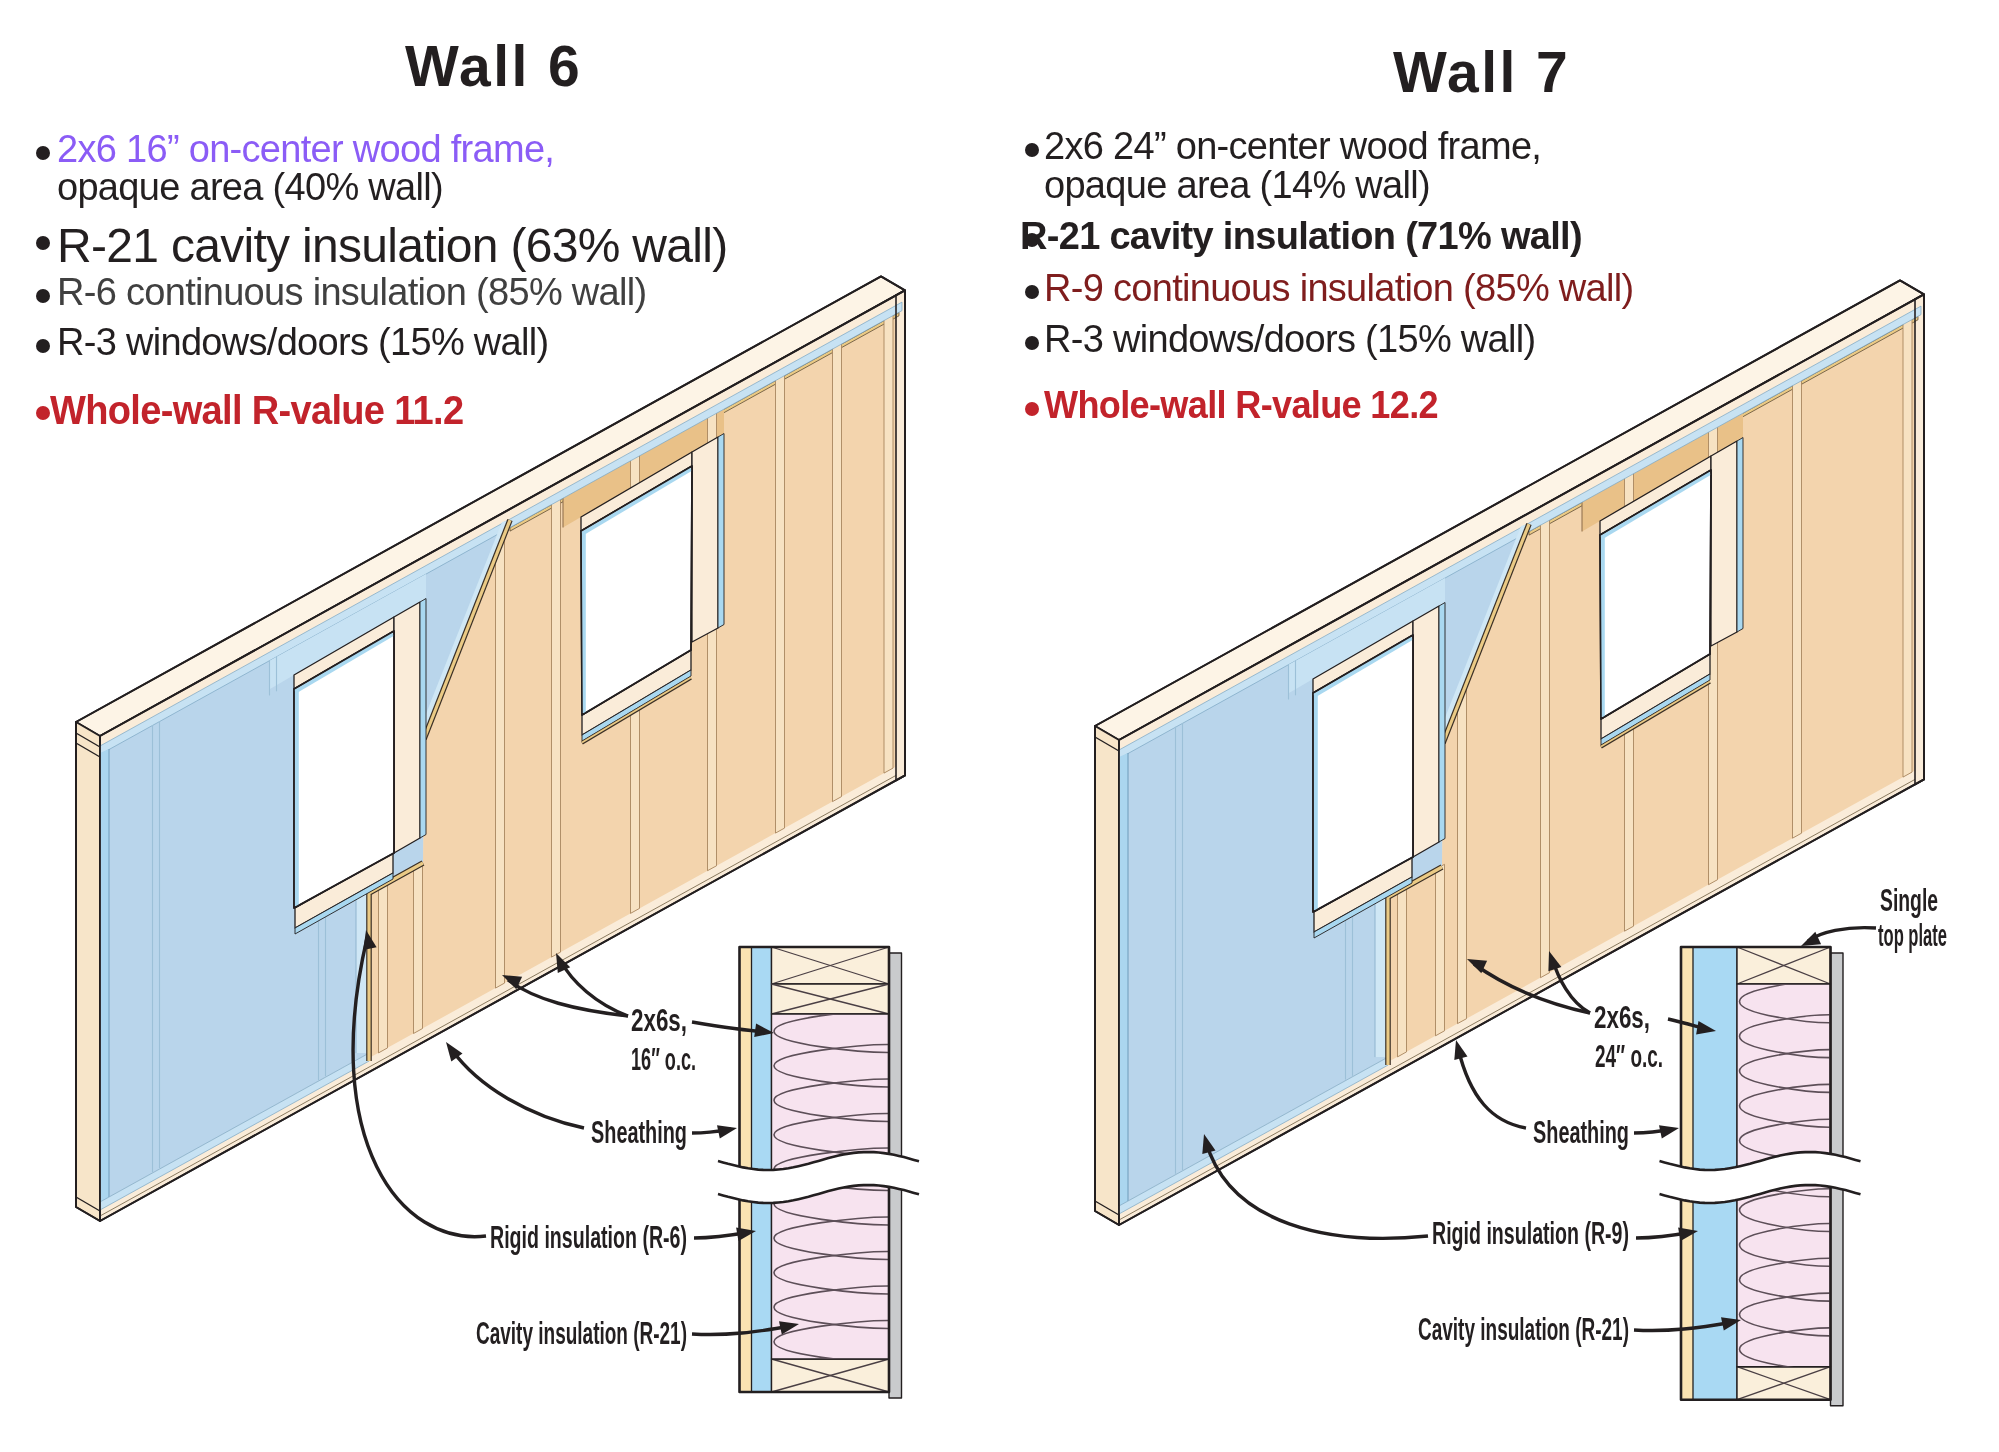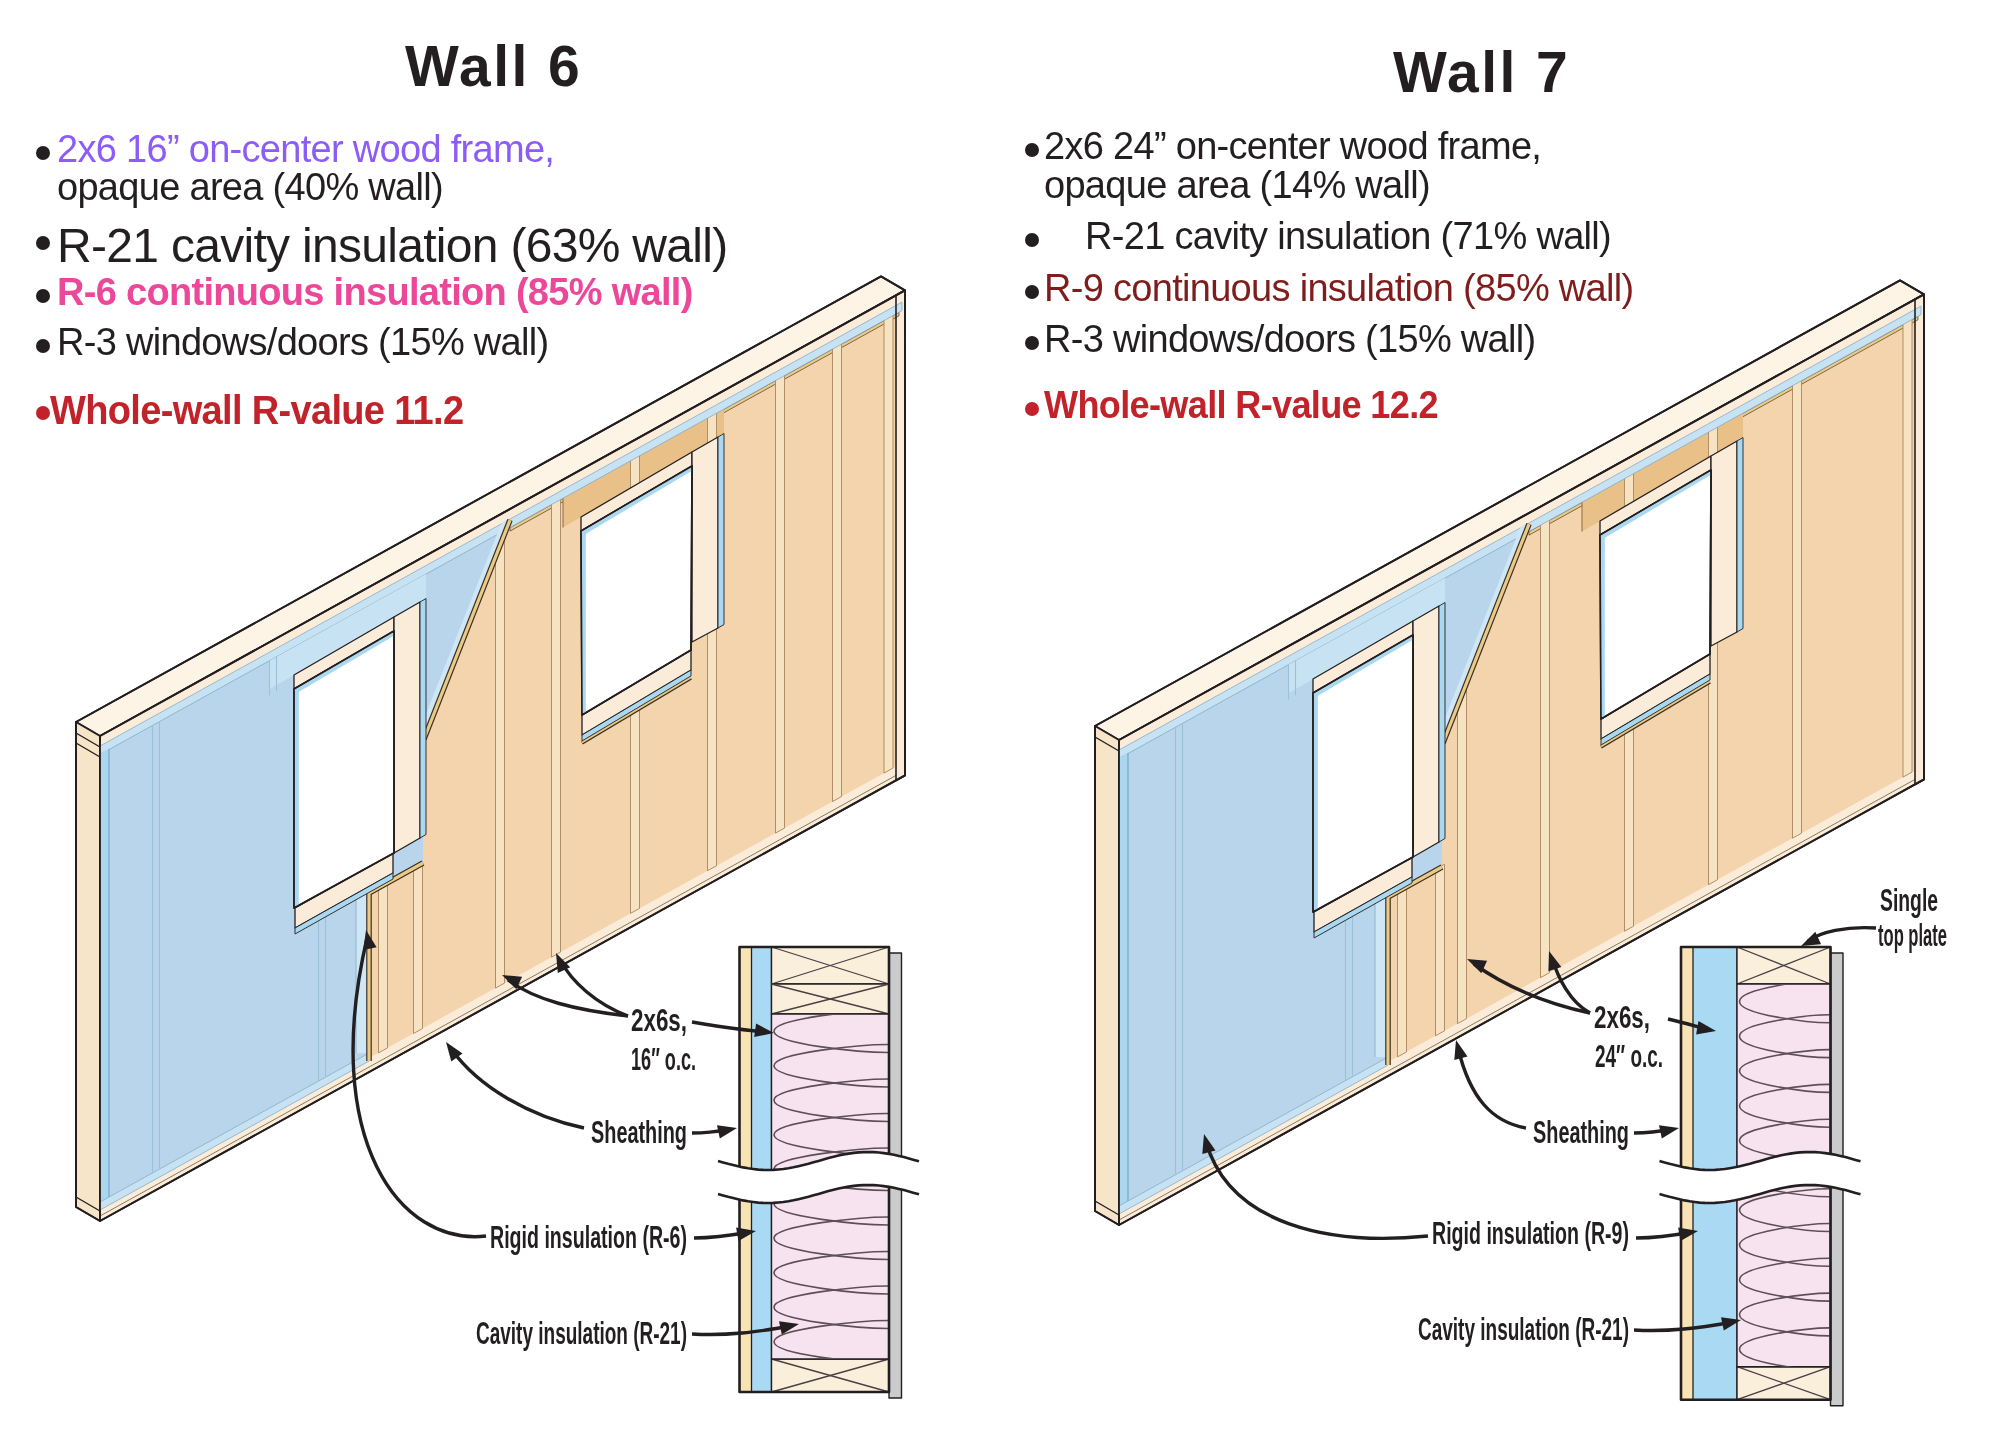--- a/index.html
+++ b/index.html
@@ -258,27 +258,27 @@
       <polygon points="1801.0,946.0 1815.3,931.8 1821.1,944.2" fill="#231f20"></polygon>
 </svg></div>
 <div class="ttl" style="left:405px;top:33px">Wall 6</div>
 <div class="ttl" style="left:1393px;top:39px">Wall 7</div>
 <div style="position:absolute;left:35.5px;top:146px;width:14px;height:14px;border-radius:50%;background:#231f20"></div>
 <div style="position:absolute;left:57px;top:128px;font-size:38px;font-weight:normal;color:#8b5cf6;white-space:nowrap;letter-spacing:-0.7px">2x6 16” on-center wood frame,</div>
 <div style="position:absolute;left:57px;top:166px;font-size:38px;font-weight:normal;color:#231f20;white-space:nowrap;letter-spacing:-0.7px">opaque area (40% wall)</div>
 <div style="position:absolute;left:35.5px;top:236px;width:14px;height:14px;border-radius:50%;background:#231f20"></div>
 <div style="position:absolute;left:57px;top:218px;font-size:48px;font-weight:normal;color:#231f20;white-space:nowrap;letter-spacing:-0.7px">R-21 cavity insulation (63% wall)</div>
 <div style="position:absolute;left:35.5px;top:289px;width:14px;height:14px;border-radius:50%;background:#231f20"></div>
-<div style="position:absolute;left:57px;top:271px;font-size:38px;font-weight:bold;color:#ec4899;white-space:nowrap;letter-spacing:-0.7px">R-6 continuous insulation (85% wall)</div>
+<div style="position:absolute;left:57px;top:271px;font-size:38px;font-weight:normal;color:#404040;white-space:nowrap;letter-spacing:-0.7px">R-6 continuous insulation (85% wall)</div>
 <div style="position:absolute;left:35.5px;top:339px;width:14px;height:14px;border-radius:50%;background:#231f20"></div>
 <div style="position:absolute;left:57px;top:321px;font-size:38px;font-weight:normal;color:#231f20;white-space:nowrap;letter-spacing:-0.7px">R-3 windows/doors (15% wall)</div>
 <div style="position:absolute;left:35.5px;top:406px;width:14px;height:14px;border-radius:50%;background:#c2232b"></div>
 <div style="position:absolute;left:50px;top:388px;font-size:40px;font-weight:bold;color:#c2232b;white-space:nowrap;letter-spacing:-0.7px"><span style="display:inline-block;transform:scaleX(0.95);transform-origin:0 0;white-space:nowrap">Whole-wall R-value 11.2</span></div>
 <div style="position:absolute;left:1024.5px;top:143px;width:14px;height:14px;border-radius:50%;background:#231f20"></div>
 <div style="position:absolute;left:1044px;top:125px;font-size:38px;font-weight:normal;color:#231f20;white-space:nowrap;letter-spacing:-0.7px">2x6 24” on-center wood frame,</div>
 <div style="position:absolute;left:1044px;top:163.5px;font-size:38px;font-weight:normal;color:#231f20;white-space:nowrap;letter-spacing:-0.7px">opaque area (14% wall)</div>
 <div style="position:absolute;left:1024.5px;top:232.5px;width:14px;height:14px;border-radius:50%;background:#231f20"></div>
-<div style="position:absolute;left:1085px;top:214.5px;font-size:38px;font-weight:normal;color:#231f20;white-space:nowrap;letter-spacing:-0.7px">R-21 cavity insulation (71% wall)</div>
+<div style="position:absolute;left:1020px;top:214.5px;font-size:38px;font-weight:bold;color:#231f20;white-space:nowrap;letter-spacing:-0.7px">R-21 cavity insulation (71% wall)</div>
 <div style="position:absolute;left:1024.5px;top:285px;width:14px;height:14px;border-radius:50%;background:#231f20"></div>
 <div style="position:absolute;left:1044px;top:267px;font-size:38px;font-weight:normal;color:#7f1d1d;white-space:nowrap;letter-spacing:-0.7px">R-9 continuous insulation (85% wall)</div>
 <div style="position:absolute;left:1024.5px;top:336px;width:14px;height:14px;border-radius:50%;background:#231f20"></div>
 <div style="position:absolute;left:1044px;top:318px;font-size:38px;font-weight:normal;color:#231f20;white-space:nowrap;letter-spacing:-0.7px">R-3 windows/doors (15% wall)</div>
 <div style="position:absolute;left:1024.5px;top:402px;width:14px;height:14px;border-radius:50%;background:#c2232b"></div>
 <div style="position:absolute;left:1044px;top:384px;font-size:38px;font-weight:bold;color:#c2232b;white-space:nowrap;letter-spacing:-0.7px"><span style="display:inline-block;transform:scaleX(0.95);transform-origin:0 0;white-space:nowrap">Whole-wall R-value 12.2</span></div>
 </body></html>

